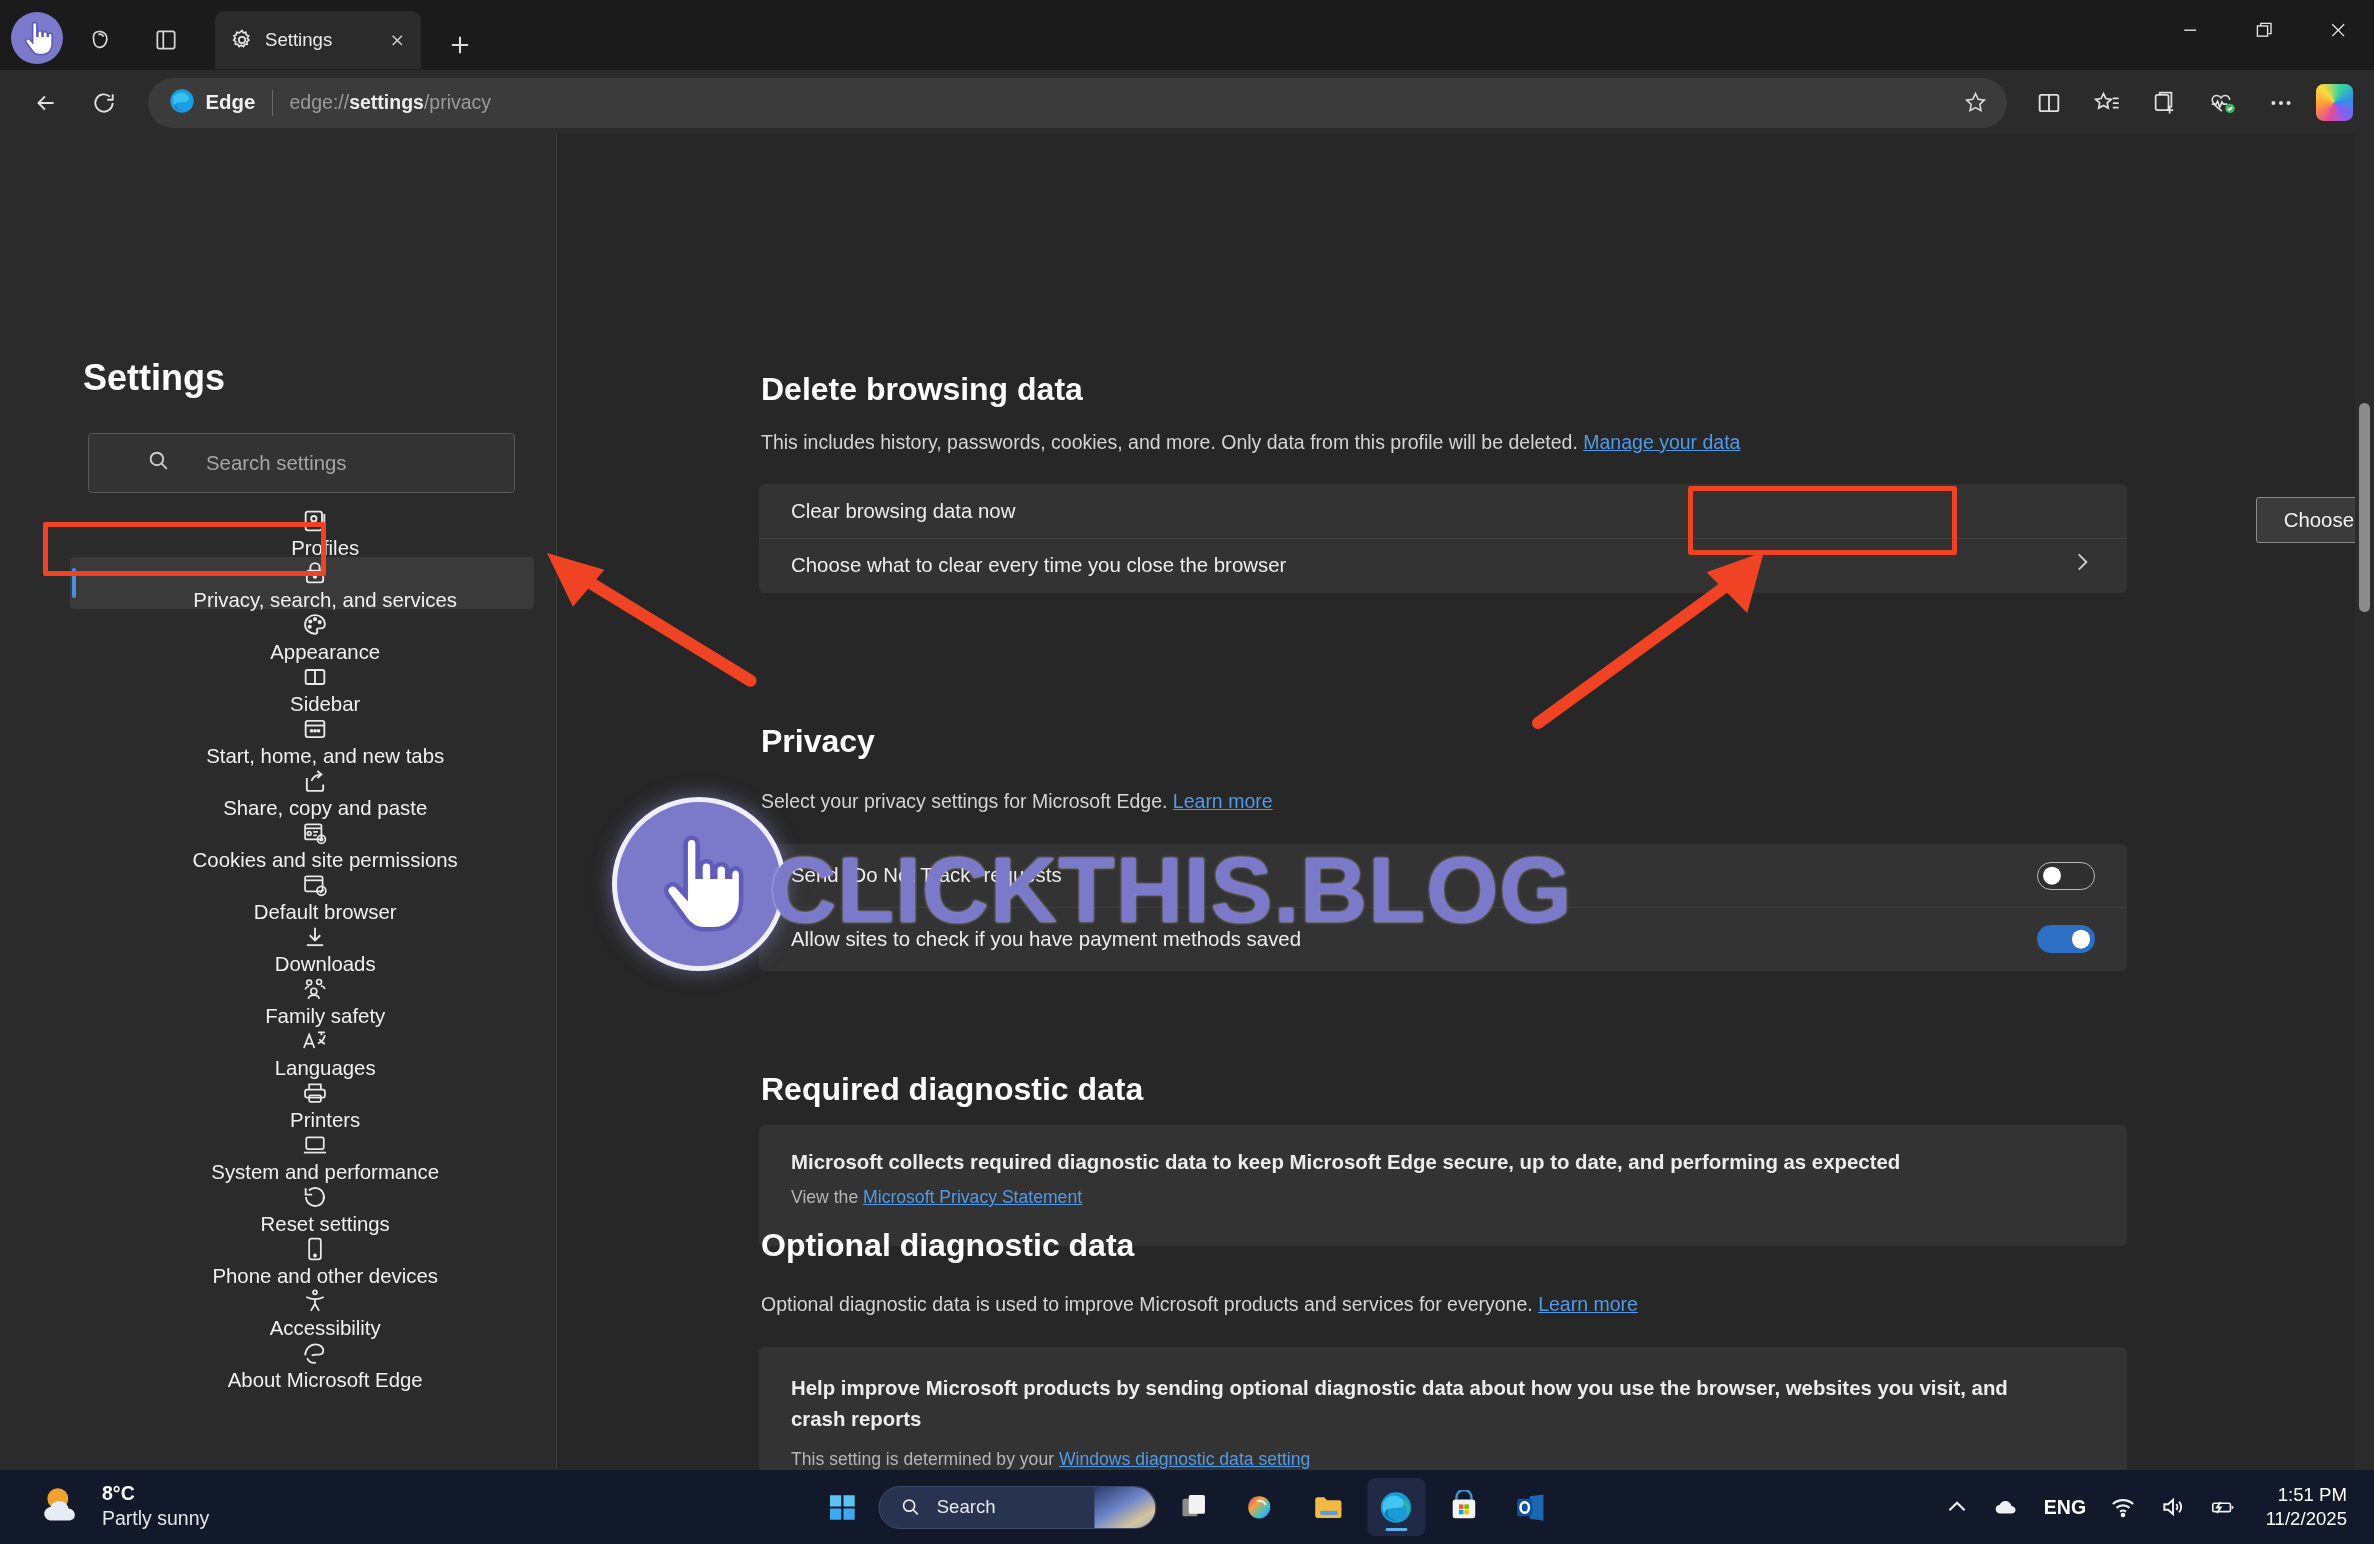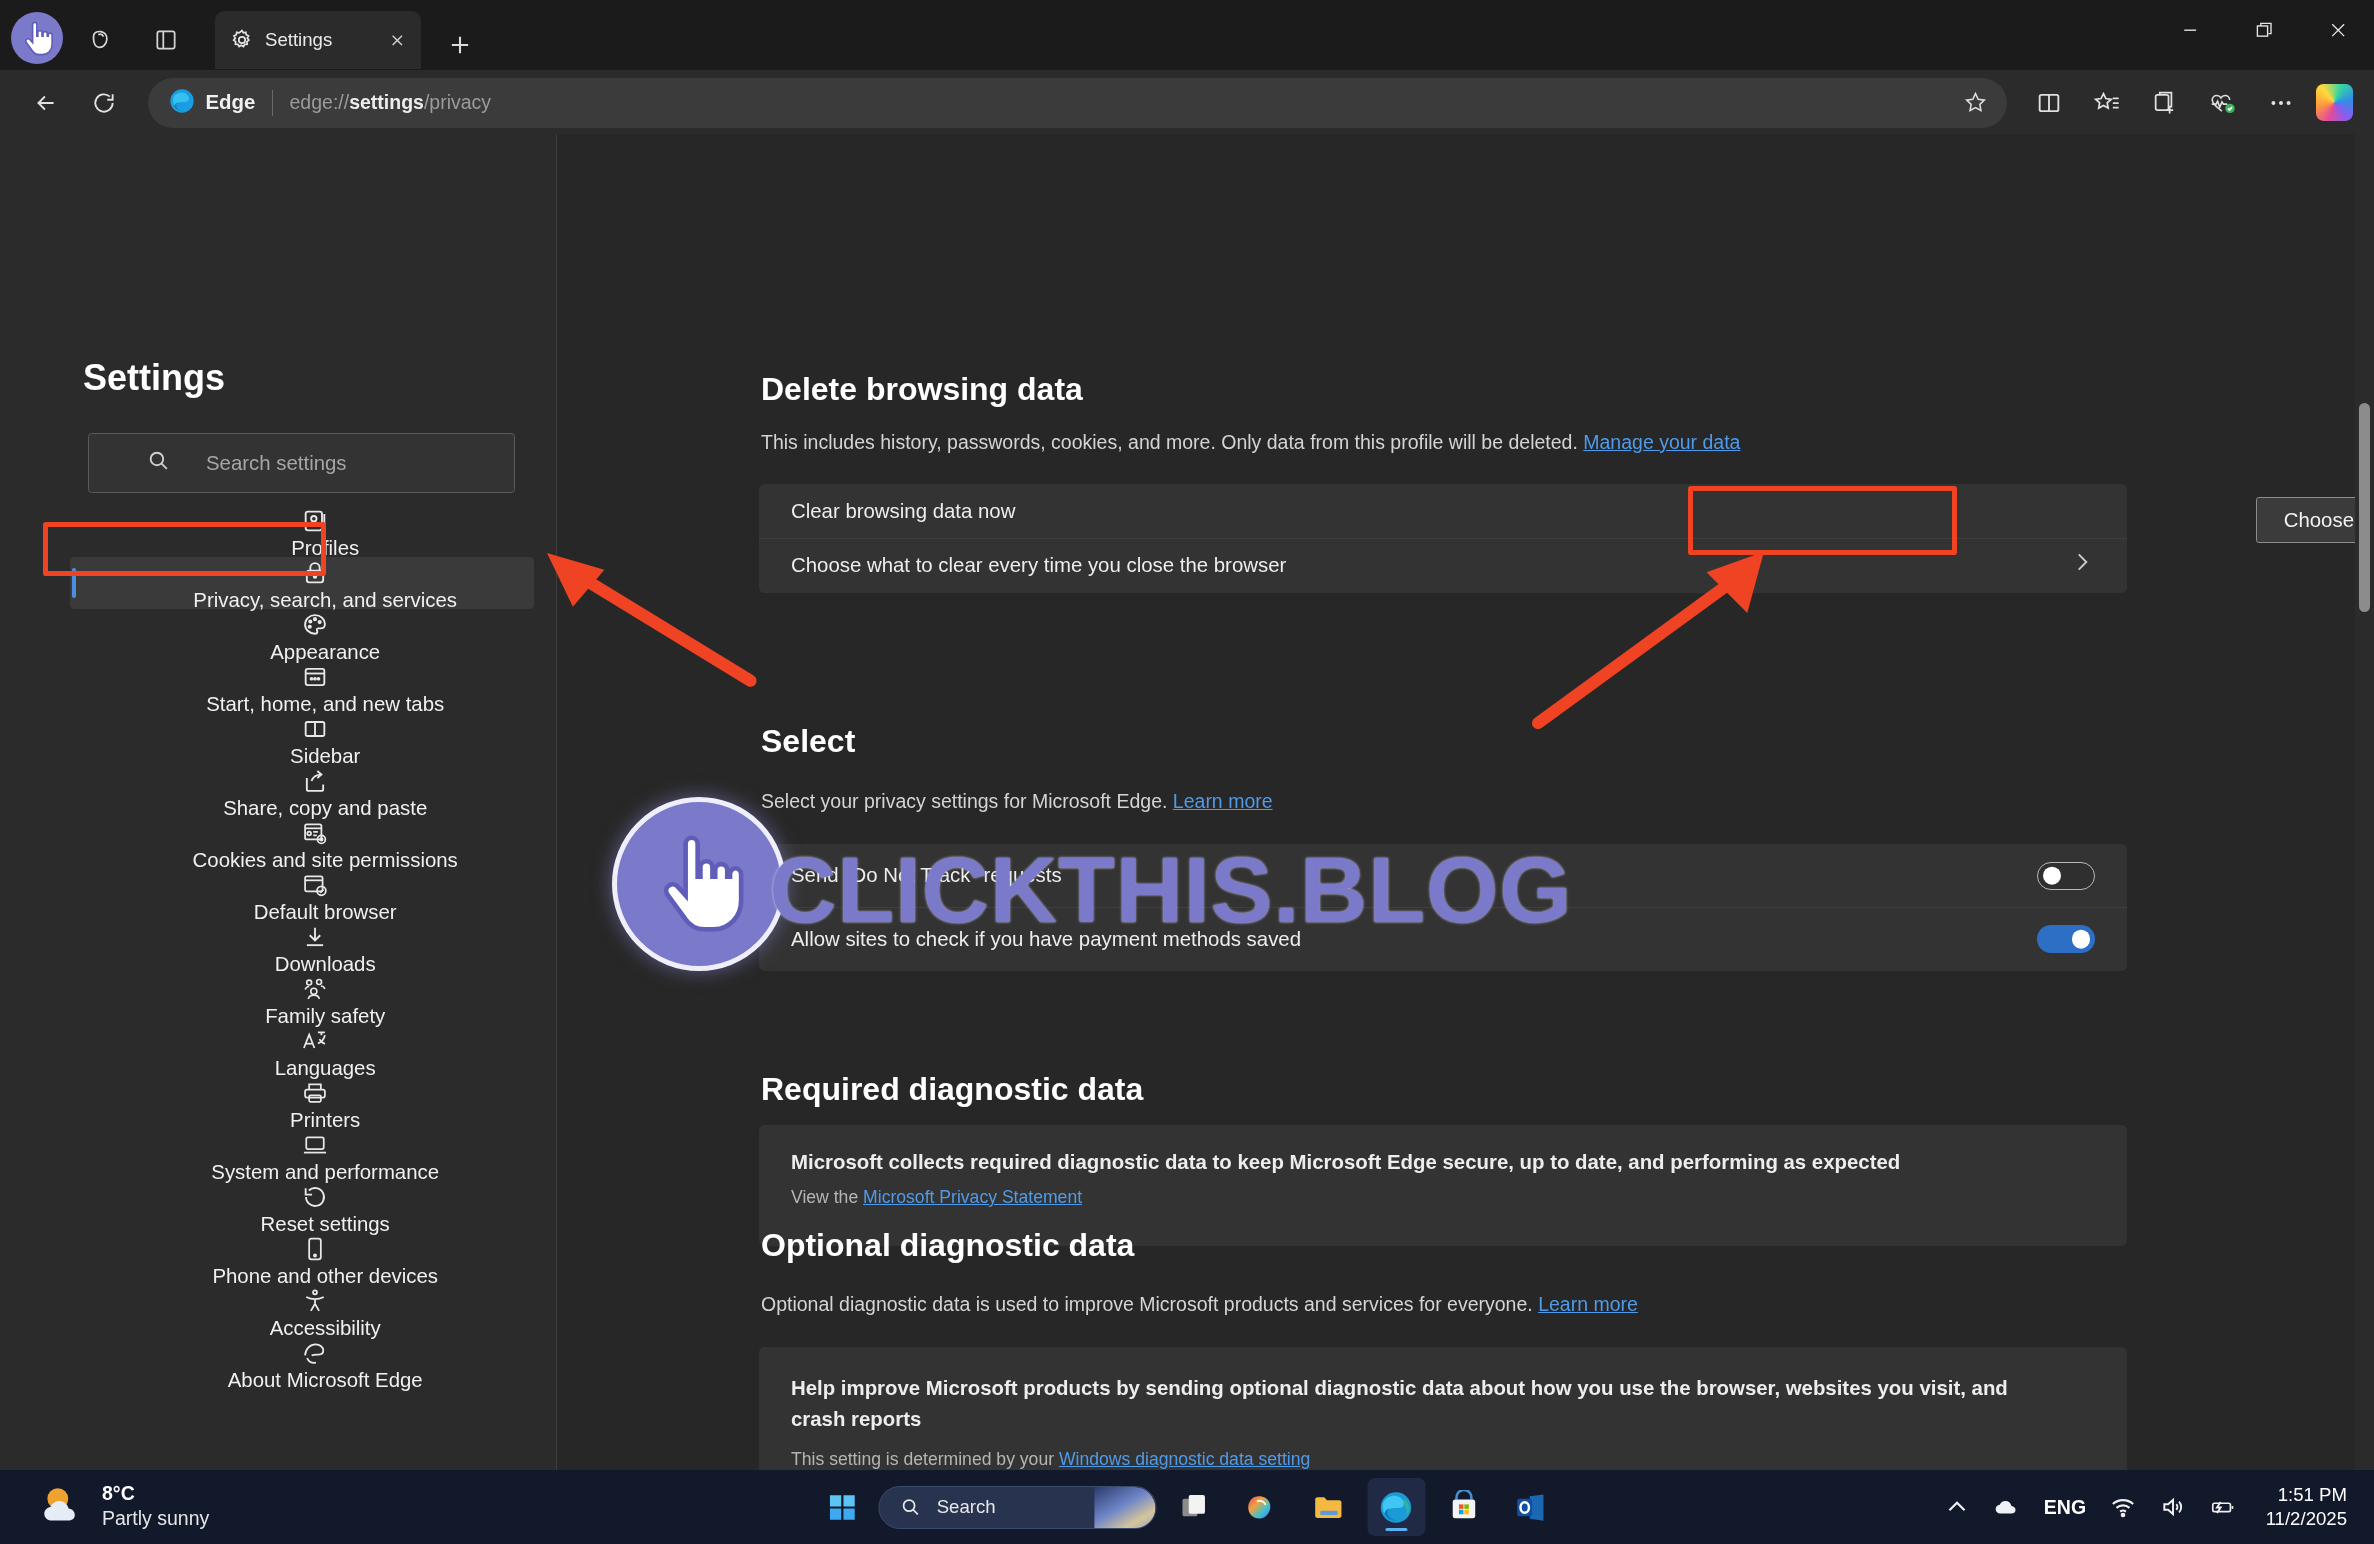--- a/index.html
+++ b/index.html
@@ -367,38 +367,38 @@
               <circle cx="16" cy="9.5" r="1" fill="currentColor"></circle>
                 <circle cx="7.5" cy="13.5" r="1" fill="currentColor"></circle>
             </svg>
             </span>
           <span class="lbl">Appearance</span>
         </div>
 
         <div class="nav-item">
           <span class="ico">
             <svg viewBox="0 0 24 24" fill="none" stroke="currentColor" stroke-width="1.6">
+              <rect x="4" y="6" width="16" height="12" rx="1.6"></rect>
+                <path d="M12 6v12"></path>
+            </svg>
+            </span>
+          <span class="lbl">Sidebar</span>
+        </div>
+
+        <div class="nav-item">
+          <span class="ico">
+            <svg viewBox="0 0 24 24" fill="none" stroke="currentColor" stroke-width="1.6">
               <rect x="4" y="5" width="16" height="14" rx="1.8"></rect>
                 <path d="M4 9h16"></path>
               <circle cx="9" cy="13.5" r=".8" fill="currentColor"></circle>
                 <circle cx="12" cy="13.5" r=".8" fill="currentColor"></circle>
               <circle cx="15" cy="13.5" r=".8" fill="currentColor"></circle>
             </svg>
             </span>
           <span class="lbl">Start, home, and new tabs</span>
-        </div>
-
-        <div class="nav-item">
-          <span class="ico">
-            <svg viewBox="0 0 24 24" fill="none" stroke="currentColor" stroke-width="1.6">
-              <rect x="4" y="6" width="16" height="12" rx="1.6"></rect>
-                <path d="M12 6v12"></path>
-            </svg>
-            </span>
-          <span class="lbl">Sidebar</span>
         </div>
 
         <div class="nav-item">
           <span class="ico">
             <svg viewBox="0 0 24 24" fill="none" stroke="currentColor" stroke-width="1.6">
               <path d="M5 9.5V19a1.5 1.5 0 0 0 1.5 1.5h11A1.5 1.5 0 0 0 19 19v-4"></path>
               <path d="M9 12c1.5-4 5-5.5 8-5.5"></path>
                 <path d="M14 3.5l3.5 3-3.5 3"></path>
             </svg>
             </span>
@@ -556,21 +556,21 @@
           </span>
         </div>
       </div>
 
       <div style="position:absolute;left:1699px;top:363px;width:247px;height:46px;
                   border:1.4px solid #8d8d8d;border-radius:2.8px;background:#3b3b3b;
                   display:flex;align-items:center;justify-content:center;">
         <span style="color:#f2f2f2;font-size:20.4px;">Choose what to clear</span>
       </div>
 
-      <div id="priv-title" class="h1">Select</div>
+      <div id="priv-title" class="h1">Privacy</div>
       <div id="priv-sub" class="sub">
         <span>Select your privacy settings for Microsoft Edge.</span>
         <span class="lnk">Learn more</span>
       </div>
 
       <div id="card2" class="card">
         <div class="row" style="height:63px">
           <span class="rowlbl">Send "Do Not Track" requests</span>
           <span class="toggle off">
             <span class="knob"></span>

